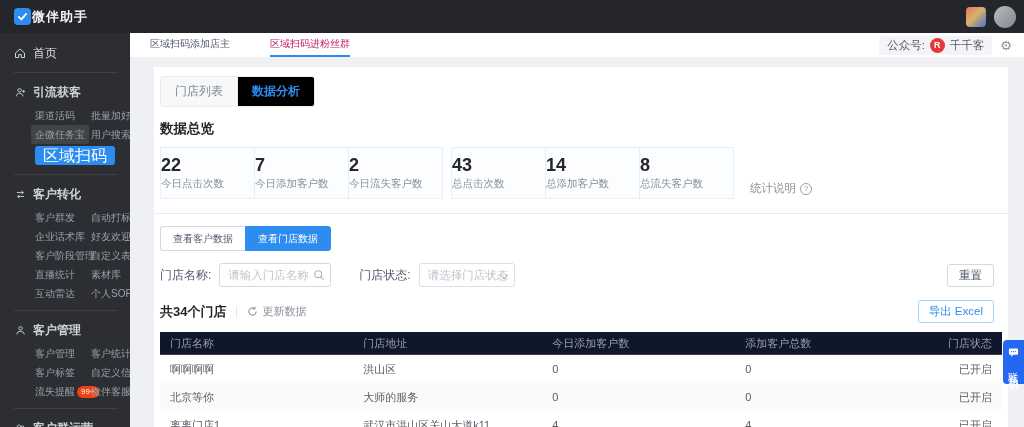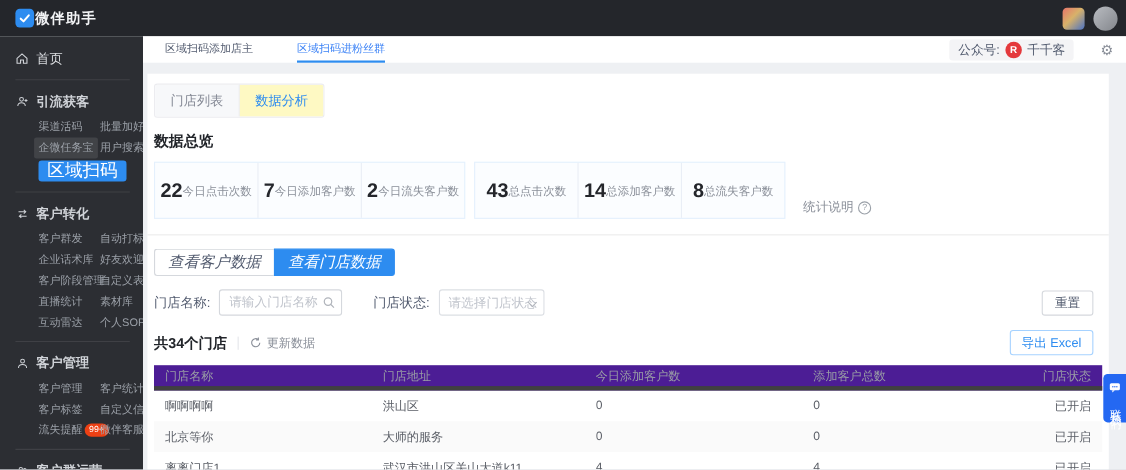--- a/index.html
+++ b/index.html
@@ -29,52 +29,52 @@
   .side-item.hovered { background:rgba(255,255,255,.10); border-radius:2px; padding:0 4px; margin-left:-4px; justify-self:start; }
   .side-item-active { grid-column:1 / span 2; justify-self:start; background:#2d8cf0; color:#fff; font-size:16px; line-height:17px; padding:1px 8px; border-radius:3px; margin:2px 0; cursor:pointer; }
   .badge { display:inline-block; background:#ed4014; color:#fff; font-size:8px; line-height:10px; padding:1px 4px; border-radius:8px; margin-left:2px; vertical-align:1px; }
   .sicon { display:inline-flex; width:12px; justify-content:center; }
 
   
   .main { flex:1; display:flex; flex-direction:column; min-width:0; }
   .page-header { height:24px; background:#fff; display:flex; align-items:stretch; justify-content:space-between; padding:0 12px 0 20px; }
   .ptabs { display:flex; gap:40px; }
   .ptab { font-size:10px; color:#515a6e; display:flex; align-items:center; border-bottom:2px solid transparent; cursor:pointer; }
-  .ptab.active { color:#3b82f6; border-bottom-color:#2d8cf0; }
-  .account-area { display:flex; align-items:center; gap:24px; }
+  .ptab.active { color:#be185d; border-bottom-color:#2d8cf0; }
+  .account-area { display:flex; align-items:center; gap:8px; }
   .account-pill { display:flex; align-items:center; gap:5px; background:#f4f4f6; border-radius:3px; padding:2px 8px; font-size:11.5px; color:#515a6e; cursor:pointer; }
   .acc-avatar { width:15px; height:15px; border-radius:50%; background:#e4393c; color:#fff; font-size:9px; font-weight:bold; display:flex; align-items:center; justify-content:center; }
   .gear { font-size:13px; color:#8a8f99; cursor:pointer; line-height:1; }
 
-  .content { flex:1; padding:10px 16px 0 4px; overflow:hidden; }
+  .content { flex:1; padding:10px 16px 0 24px; overflow:hidden; }
   .card { background:#fff; height:100%; padding:9px 6px 0 6px; }
 
   
   .subtabs { display:inline-flex; border:1px solid #ececf0; border-radius:3px; overflow:hidden; }
   .subtab { font-size:12px; padding:6px 14px; background:#f7f8fa; color:#848894; border-right:1px solid #ececf0; cursor:pointer; }
   .subtab:last-child { border-right:none; }
-  .subtab.active { background:#fef9c3; color:#2d8cf0; font-weight:normal; }
+  .subtab.active { background:#000000; color:#2d8cf0; font-weight:bold; }
 
   .sec-title { font-size:13.5px; font-weight:bold; color:#22252a; margin:13px 0 9px; }
 
   
   .stats-row { display:flex; align-items:flex-end; }
   .stats-box { width:283px; height:52px; background:#fbfdff; border:1px solid #e4f0fd; display:flex; align-items:stretch; margin-right:8px; }
-  .stat { flex:1; display:flex; flex-direction:row; align-items:center; justify-content:center; }
+  .stat { flex:1; display:flex; flex-direction:column; align-items:flex-start; justify-content:center; }
   .stat + .stat { border-left:1px solid #e9eef6; }
   .stat-val { font-size:18px; font-weight:bold; color:#24262b; line-height:20px; }
   .stat-lab { font-size:10.5px; color:#8a8f99; margin-top:2px; }
   .stats-note { display:flex; align-items:center; gap:4px; font-size:11.5px; color:#8a8f99; margin:0 17px 3px 8px; cursor:pointer; }
   .qmark { width:12px; height:12px; border:1px solid #9aa0a8; border-radius:50%; color:#9aa0a8; font-size:8px; display:flex; align-items:center; justify-content:center; }
 
   .hr { border-top:1px solid #ececec; margin:14px -6px 0; }
 
   
   .seg { display:inline-flex; margin-top:12px; }
-  .seg-btn { font-size:14px; height:25px; padding:0 12px; display:flex; align-items:center; background:#fff; border:1px solid #d5d8dd; color:#515a6e; cursor:pointer;font-style:italic; }
+  .seg-btn { font-size:10px; height:25px; padding:0 12px; display:flex; align-items:center; background:#fff; border:1px solid #d5d8dd; color:#515a6e; cursor:pointer; }
   .seg-btn:first-child { border-radius:3px 0 0 3px; border-right:none; }
   .seg-btn.active { background:#2d8cf0; border-color:#2d8cf0; color:#fff; border-radius:0 3px 3px 0; }
 
   
   .filter-row { display:flex; align-items:center; margin-top:12px; }
   .f-label { font-size:12px; color:#515a6e; margin-right:8px; }
   .f-input-wrap { position:relative; }
   .f-input { width:112px; height:24px; border:1px solid #d5d8dd; border-radius:3px; font-size:11.5px; padding:0 20px 0 8px; color:#515a6e; outline:none; font-family:inherit; }
   .f-input::placeholder { color:#c0c4cc; }
   .search-ico { position:absolute; right:6px; top:6px; }
@@ -86,21 +86,21 @@
   
   .info-row { display:flex; align-items:center; margin-top:13px; }
   .count-text { font-size:13px; font-weight:bold; color:#22252a; }
   .vdiv { width:1px; height:12px; background:#e4e6ea; margin:0 10px; }
   .refresh { display:flex; align-items:center; gap:4px; font-size:11px; color:#8a8f99; cursor:pointer; }
   .export-btn { margin-left:auto; margin-right:8px; height:23px; padding:0 10px; font-size:11.5px; color:#2d8cf0; background:#fff; border:1px solid #a6d2ff; border-radius:3px; cursor:pointer; font-family:inherit; }
 
   
   .table { margin-top:9px; }
   .t-head, .t-row { display:grid; grid-template-columns:23.5% 23% 23.5% 22.5% 7.5%; align-items:center; padding:0 10px; }
-  .t-head { height:23px; background:#4c1d95; border-bottom:4px solid #404040; }
+  .t-head { height:23px; background:#0f172a; border-bottom:1px solid #404040; }
   .t-head span { font-size:11px; color:#999da5; }
   .t-row { height:28px; }
   .t-row:nth-child(odd) { background:#fafafa; }
   .t-row span { font-size:11px; color:#5a5e66; white-space:nowrap; overflow:hidden; }
   .c-right { text-align:right; }
 
   
   .contact { position:absolute; right:0; top:340px; width:21px; background:#2468f2; border-radius:4px 0 0 4px; padding:7px 0 9px; display:flex; flex-direction:column; align-items:center; gap:5px; cursor:pointer; }
   .contact-text { writing-mode:vertical-rl; color:#fff; font-size:10.5px; letter-spacing:3px; line-height:1; }
 

